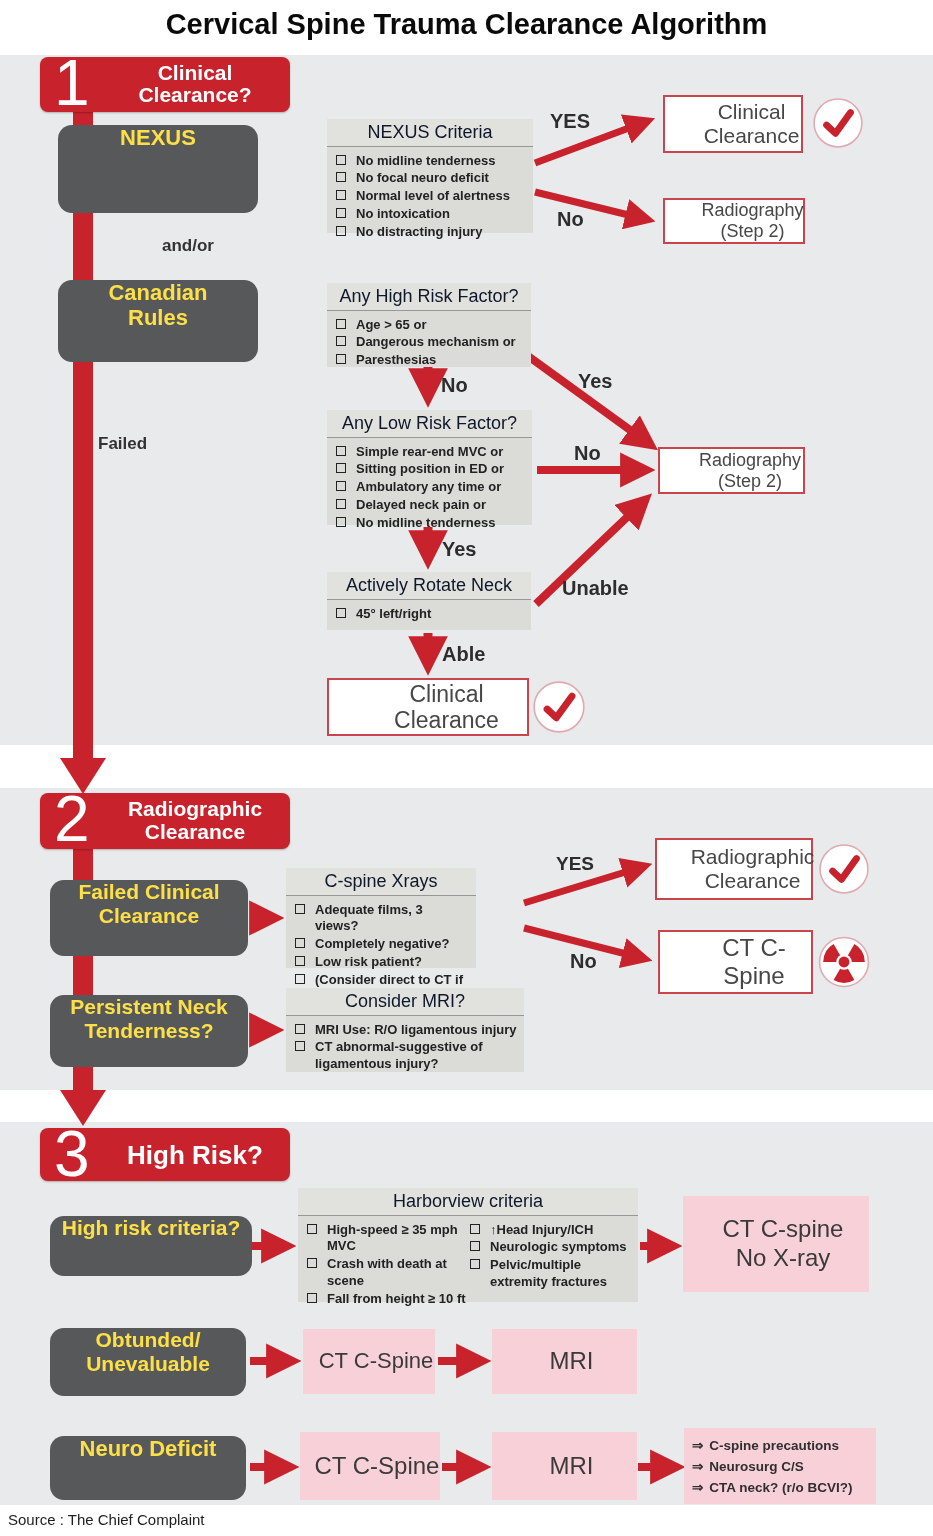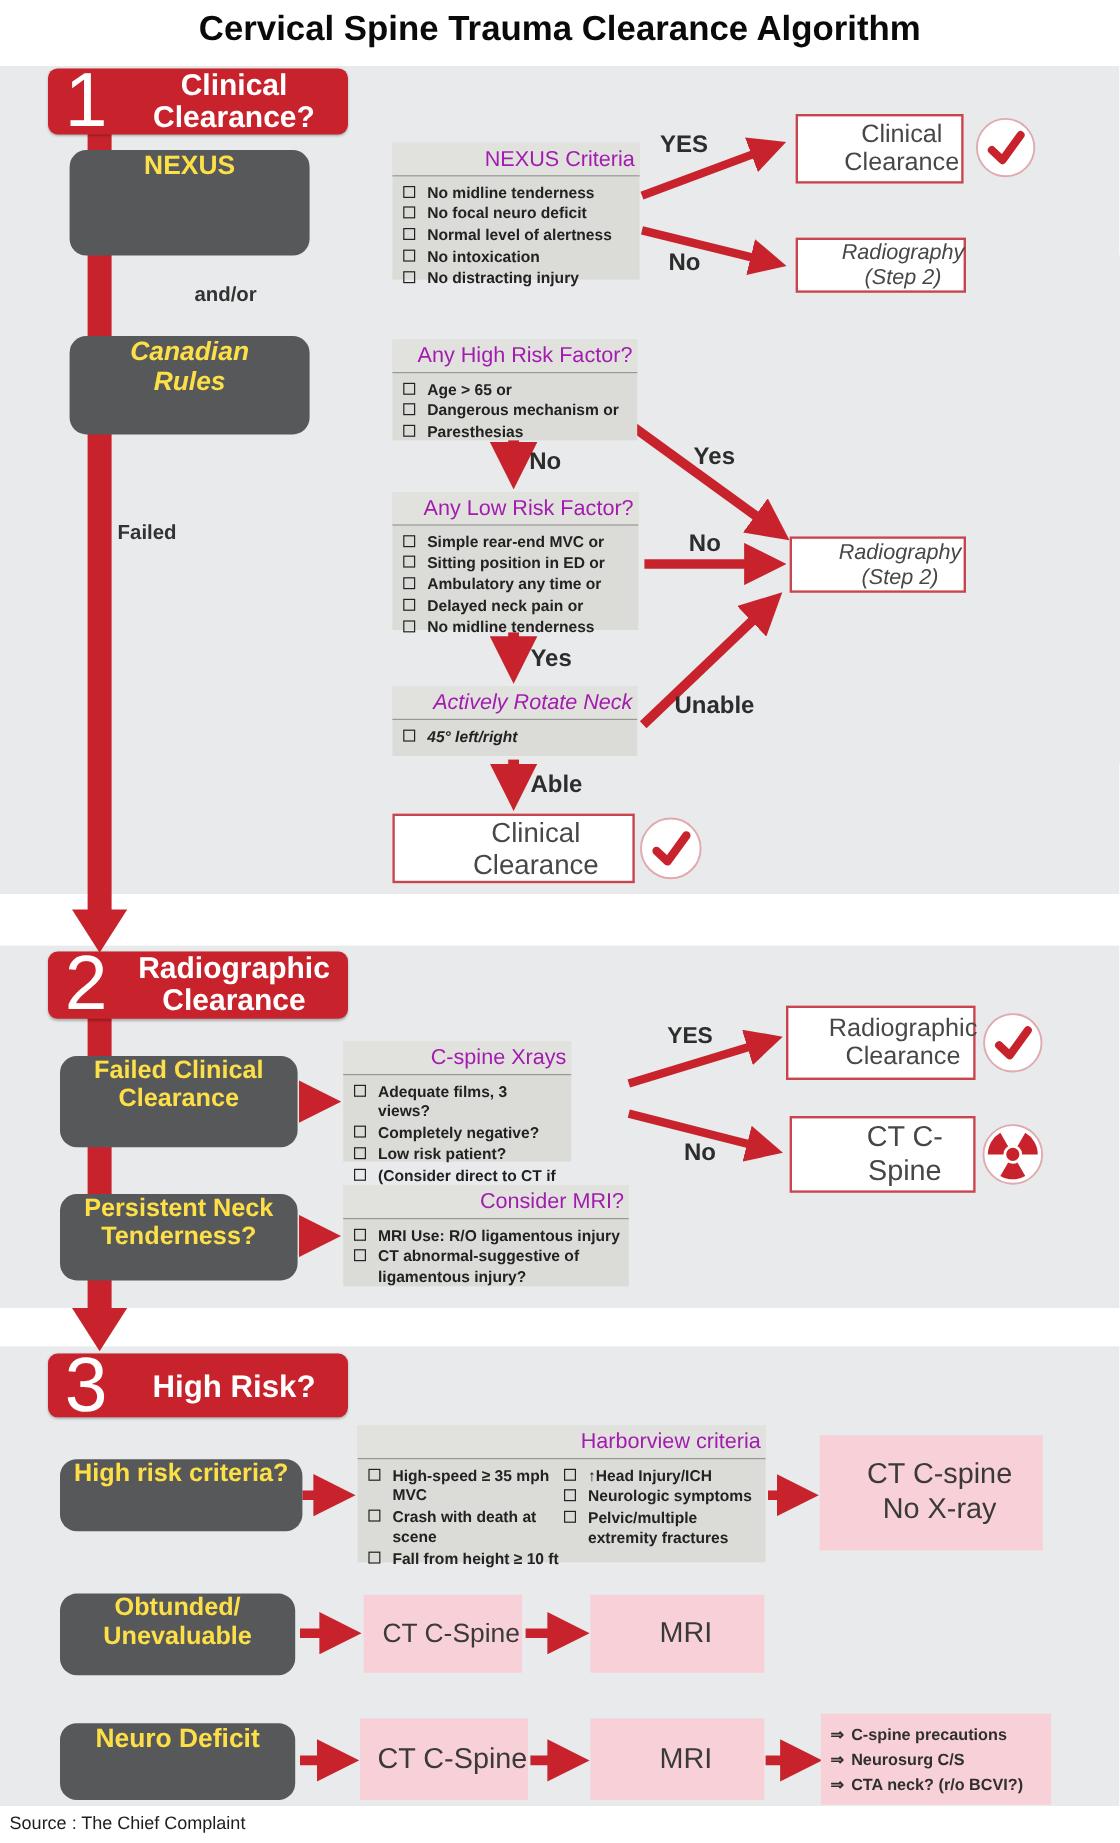--- a/index.html
+++ b/index.html
@@ -10,41 +10,41 @@
   body{font-family:"Liberation Sans",sans-serif;background:#fff;}
   .canvas{position:relative;width:933px;height:1536px;background:#fff;overflow:hidden;}
   .band{position:absolute;left:0;width:933px;background:var(--band);z-index:0;}
   .main-title{position:absolute;top:8px;left:0;width:933px;text-align:center;
     font-size:29px;font-weight:700;color:#0a0a0a;z-index:2;}
   .arrows{position:absolute;left:0;top:0;z-index:1;pointer-events:none;}
   .sechead{position:absolute;background:var(--red);border-radius:8px;z-index:2;
     box-shadow:0 1px 2px rgba(0,0,0,.25);}
   .num{position:absolute;left:14px;top:-7px;color:#fff;font-size:64px;font-weight:400;line-height:1.05;}
   .sechead-title{position:absolute;left:66px;right:6px;top:50%;transform:translateY(-50%);
-    color:#fff;font-weight:700;font-size:25px;text-align:center;line-height:1.08;}
+    color:#fff;font-weight:700;font-size:21px;text-align:center;line-height:1.08;}
   .dark{position:absolute;background:var(--dark);border-radius:14px;color:#fde047;font-weight:700;
     display:flex;align-items:flex-start;justify-content:center;text-align:center;line-height:1.15;z-index:2;}
   .panel{position:absolute;background:var(--panel);z-index:2;}
-  .panel-title{font-size:18px;color:#a21caf;text-align:right;border-bottom:1px solid #979797;
+  .panel-title{font-size:18px;color:#0f172a;text-align:center;border-bottom:1px solid #979797;
     padding:3px 4px 2px;background:var(--paneltitle);line-height:1.2;}
   .panel-items{padding:5px 7px 4px;}
   .crit{display:flex;font-size:13px;font-weight:700;color:#222;line-height:1.3;margin:1px 0;}
   .cb{width:10px;height:10px;border:1.7px solid #222;margin:2px 10px 0 2px;flex:none;background:transparent;}
   .lbl{position:absolute;font-weight:700;color:#2d2d2d;font-size:20px;z-index:2;}
   .slbl{position:absolute;font-weight:600;color:#333;font-size:17px;z-index:2;}
   .outbox{position:absolute;background:#fff;border:2px solid #c9454e;color:#474747;
     display:flex;align-items:center;justify-content:center;text-align:center;line-height:1.15;z-index:2;padding-left:37px;}
   .pinkbox{position:absolute;background:var(--pink);color:#3a3a3a;
     display:flex;align-items:center;justify-content:center;text-align:center;line-height:1.2;z-index:2;padding-left:14px;}
   .icon{position:absolute;z-index:3;}
   .prec{position:absolute;background:var(--pink);z-index:2;padding:8px 8px;}
   .prec-row{display:flex;font-size:13.5px;font-weight:700;color:#2f2f2f;line-height:1.55;}
   .prec-glyph{margin-right:6px;}
   .source{position:absolute;left:8px;top:1511px;font-size:15px;color:#1e1e1e;z-index:2;}
-  .w120{width:120px;font-style:italic;} .w150{width:150px;} .w175{width:175px;}
+  .w120{width:120px;} .w150{width:150px;} .w175{width:175px;}
   .cols{display:flex;}
   .col{flex:1;padding-right:2px;}
 </style>
 </head>
 <body>
 
 <div class="canvas">
 
   <div class="band" style="top:55px;height:690px;"></div>
   <div class="band" style="top:788px;height:302px;"></div>
@@ -190,21 +190,21 @@
         </div>
     </div>
   </div>
   <div class="lbl" style="left:574px;top:442px;">No</div>
   <div class="lbl" style="left:442px;top:538px;">Yes</div>
 
   <div class="outbox" style="left:658px;top:447px;width:147px;height:47px;font-size:18px;">
     <span class="w120">Radiography (Step 2)</span>
   </div>
 
-  <div class="panel" style="left:327px;top:572px;width:204px;height:58px;font-style:italic;">
+  <div class="panel" style="left:327px;top:572px;width:204px;height:58px;">
     <div class="panel-title">Actively Rotate Neck</div>
     <div class="panel-items">
       <div class="crit">
           <span class="cb"></span>
           <span>45° left/right</span>
         </div>
     </div>
   </div>
   <div class="lbl" style="left:562px;top:577px;">Unable</div>
   <div class="lbl" style="left:442px;top:643px;">Able</div>

